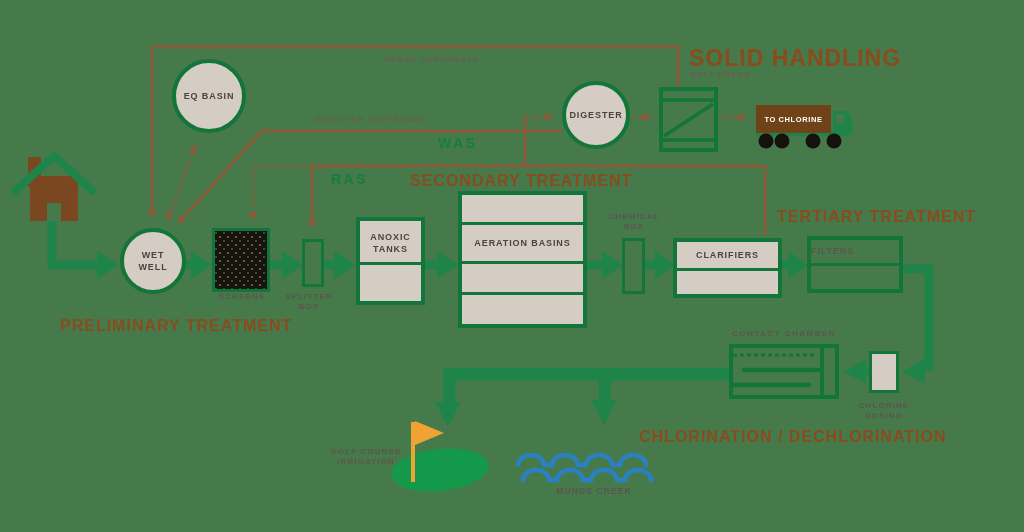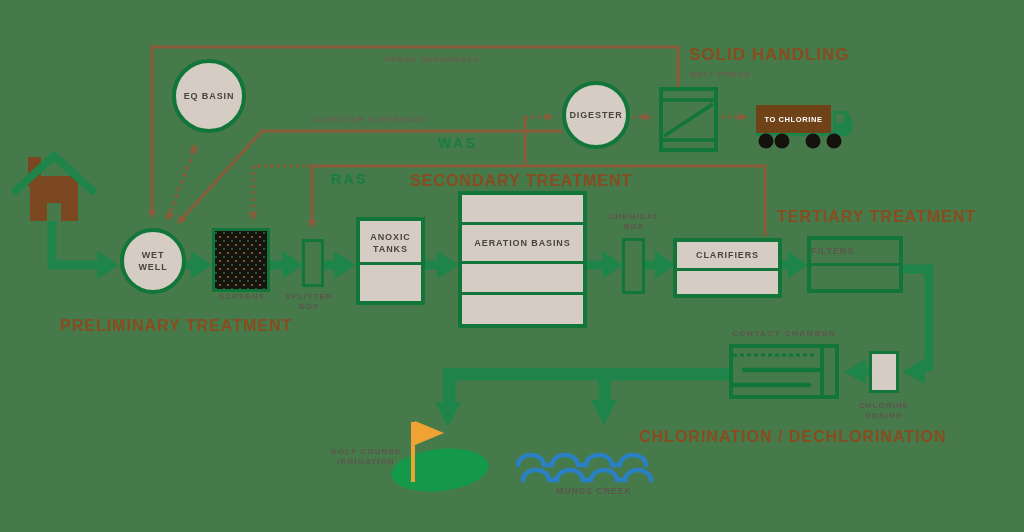--- a/index.html
+++ b/index.html
@@ -200,21 +200,21 @@
 
   <div class="unitbox hollow" style="left:869px;top:351px;width:30px;height:42px;background:#d5cdc4;"></div>
 
   <div id="trailer">
     <span>TO CHLORINE</span>
   </div>
 
   <div class="title" style="left:60px;top:317px;">PRELIMINARY TREATMENT</div>
   <div class="title" style="left:410px;top:172px;">SECONDARY TREATMENT</div>
   <div class="title" style="left:777px;top:208px;">TERTIARY TREATMENT</div>
-  <div class="title" style="left:689px;top:45px;font-size:17px;">SOLID HANDLING</div>
+  <div class="title" style="left:689px;top:45px;font-size:23px;">SOLID HANDLING</div>
   <div class="title" style="left:639px;top:428px;">CHLORINATION / DECHLORINATION</div>
 
   <div class="lbl" style="left:204px;top:292px;width:76px;">SCREENS</div>
   <div class="lbl" style="left:281px;top:292px;width:56px;">SPLITTER BOX</div>
   <div class="lbl" style="left:601px;top:212px;width:66px;">CHEMICAL BOX</div>
   <div class="lbl" style="left:714px;top:329px;width:140px;letter-spacing:1.5px;">CONTACT CHAMBER</div>
   <div class="lbl" style="left:849px;top:401px;width:70px;">CHLORINE DOSING</div>
   <div class="lbl flowlbl" style="left:690px;top:70px;width:90px;text-align:left;">BELT PRESS</div>
   <div class="lbl flowlbl" style="left:362px;top:55px;width:140px;text-align:center;">PRESS SUPERNATE</div>
   <div class="lbl flowlbl" style="left:288px;top:115px;width:165px;">DIGESTER SUPERNATE</div>

